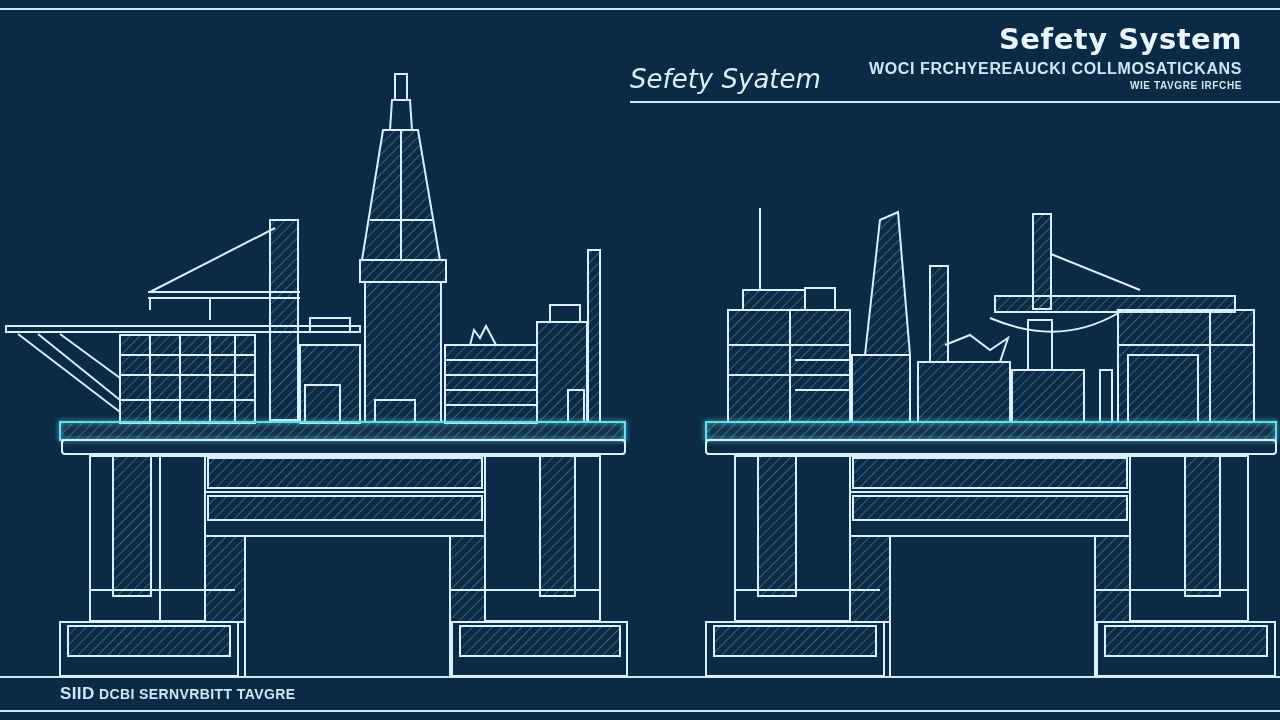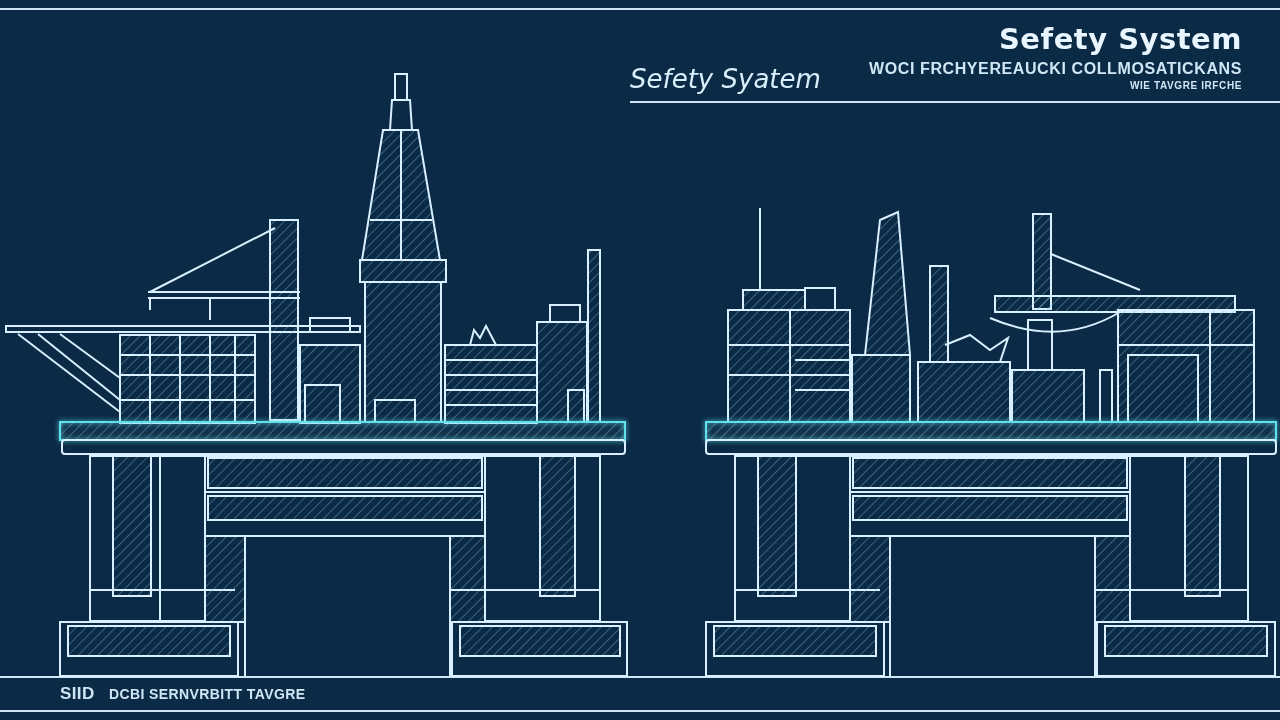--- a/index.html
+++ b/index.html
@@ -3,21 +3,21 @@
 <meta charset="utf-8">
 <style>
   html,body{margin:0;padding:0;}
   body{width:1280px;height:720px;overflow:hidden;background:#0b2a45;font-family:"Liberation Sans",sans-serif;position:relative;}
   .frame{position:absolute;left:0;top:0;width:1280px;height:720px;}
   .title-main{position:absolute;right:38px;top:22px;font-family:"DejaVu Sans",sans-serif;font-weight:bold;font-size:29px;color:#eaf6ff;letter-spacing:0.5px;}
   .sub1{position:absolute;right:38px;top:60px;font-size:16px;color:#cfe6f5;letter-spacing:0.6px;font-weight:bold;}
   .sub2{position:absolute;right:38px;top:80px;font-size:10px;color:#cfe6f5;letter-spacing:0.6px;font-weight:bold;margin-left:37px;}
   .title-secondary{position:absolute;left:630px;top:64px;font-size:26px;font-style:italic;color:#d8eefb;font-family:"DejaVu Sans",sans-serif;}
   .footer-text{position:absolute;left:60px;top:684px;color:#cfe6f5;font-weight:bold;font-size:14px;letter-spacing:0.4px;}
-  .footer-text .code{font-size:17px;margin-right:10px;text-align:right;}
+  .footer-text .code{font-size:17px;text-align:right;}
 </style>
 </head>
 <body>
 
 <svg class="frame" width="1280" height="720" viewBox="0 0 1280 720" xmlns="http://www.w3.org/2000/svg">
   <defs>
     <pattern id="hatch" patternUnits="userSpaceOnUse" width="7" height="7" patternTransform="rotate(45)">
       <line x1="0" y1="0" x2="0" y2="7" stroke="#7fb8d0" stroke-width="1.1" opacity="0.75"></line>
     </pattern>
     <filter id="glow" x="-5%" y="-50%" width="110%" height="200%">

